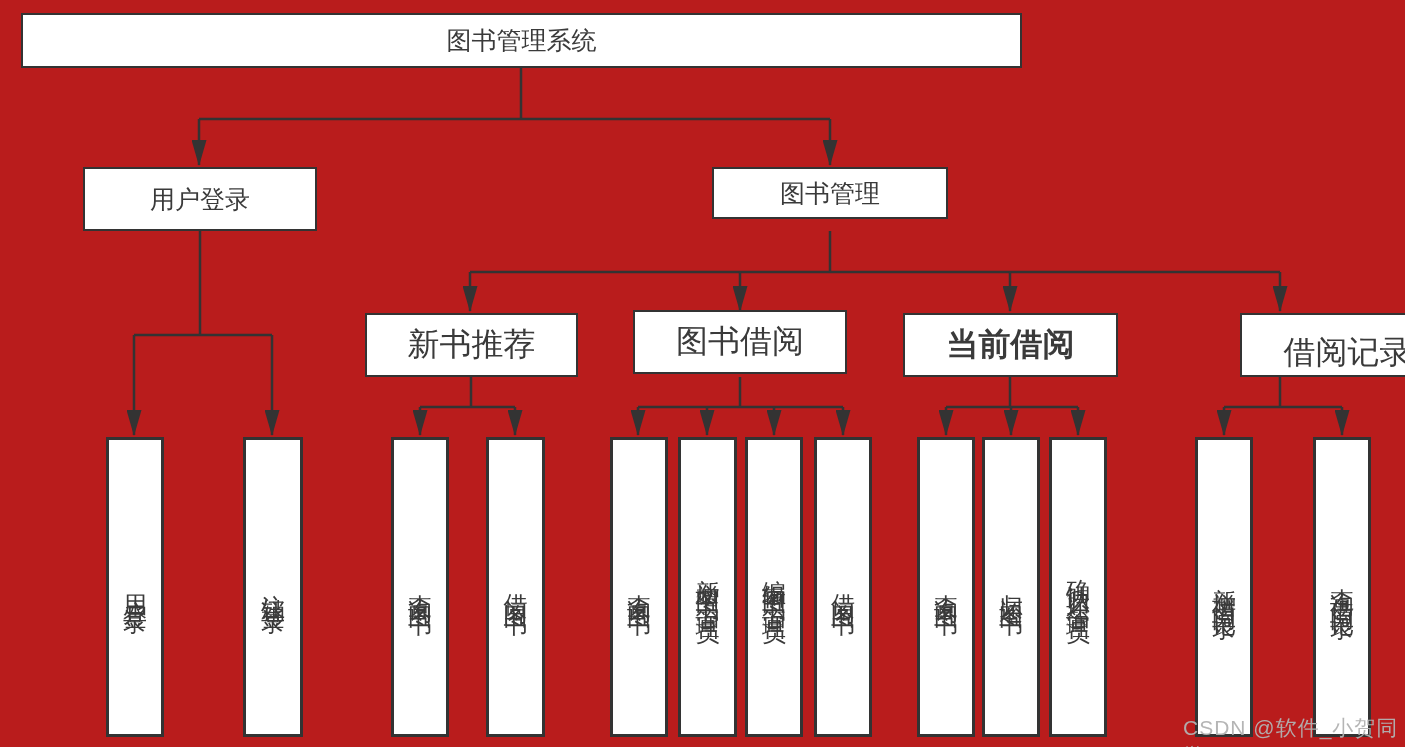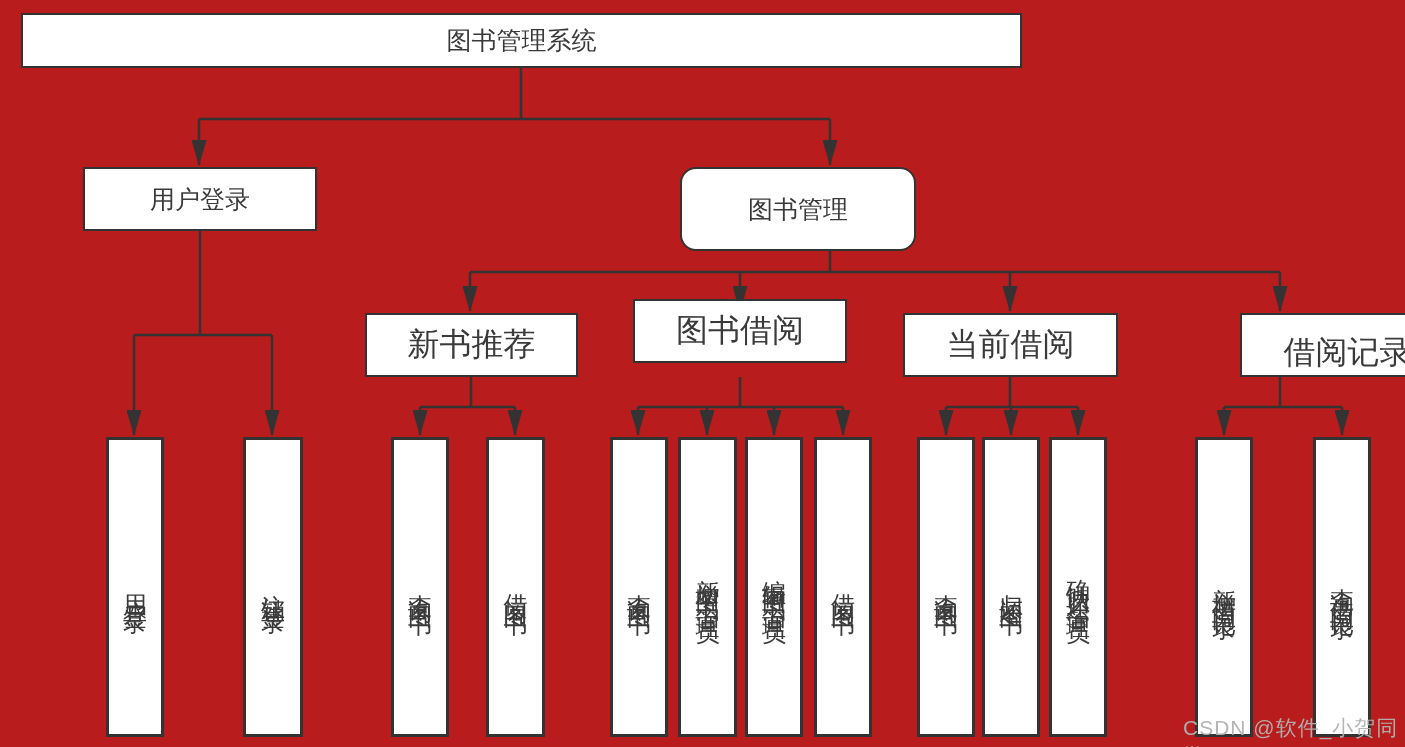--- a/index.html
+++ b/index.html
@@ -81,31 +81,31 @@
     <line class="ln" x1="1342" y1="407" x2="1342" y2="435" marker-end="url(#arw)"></line>
   </svg>
 
   <div class="box h1" style="left:21px;top:13px;width:1001px;height:55px;">
     <span>图书管理系统</span>
   </div>
 
   <div class="box h2" style="left:83px;top:167px;width:234px;height:64px;">
     <span>用户登录</span>
   </div>
-  <div class="box h2" style="left:680px;top:167px;width:236px;height:84px;border-radius:16px;">
+  <div class="box h2" style="left:712px;top:167px;width:236px;height:52px;">
     <span>图书管理</span>
   </div>
 
   <div class="box h3" style="left:365px;top:313px;width:213px;height:64px;">
     <span>新书推荐</span>
   </div>
-  <div class="box h3" style="left:633px;top:299px;width:214px;height:64px;">
+  <div class="box h3" style="left:633px;top:310px;width:214px;height:64px;">
     <span>图书借阅</span>
   </div>
-  <div class="box h3" style="left:903px;top:313px;width:215px;height:64px;">
+  <div class="box h3" style="left:903px;top:313px;width:215px;height:64px;font-weight:bold;">
     <span>当前借阅</span>
   </div>
   <div class="box h3" style="left:1240px;top:313px;width:215px;height:64px;align-items:flex-end;">
     <span>借阅记录</span>
   </div>
 
   <div class="box v" style="left:106px;top:437px;width:58px;height:300px;">
     <span>用户登录</span>
   </div>
   <div class="box v" style="left:243px;top:437px;width:60px;height:300px;">

